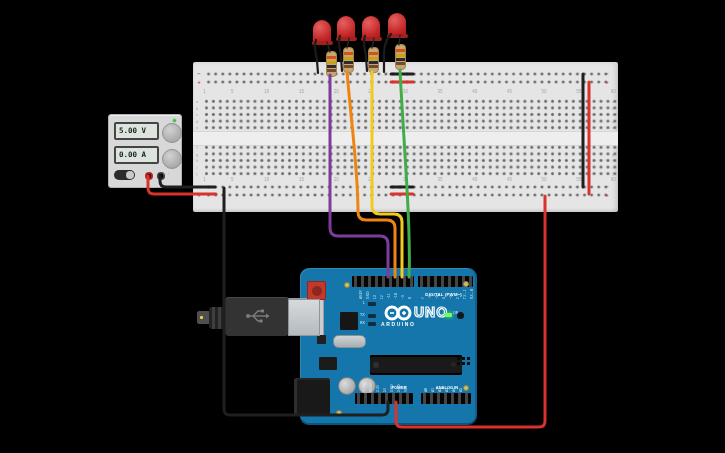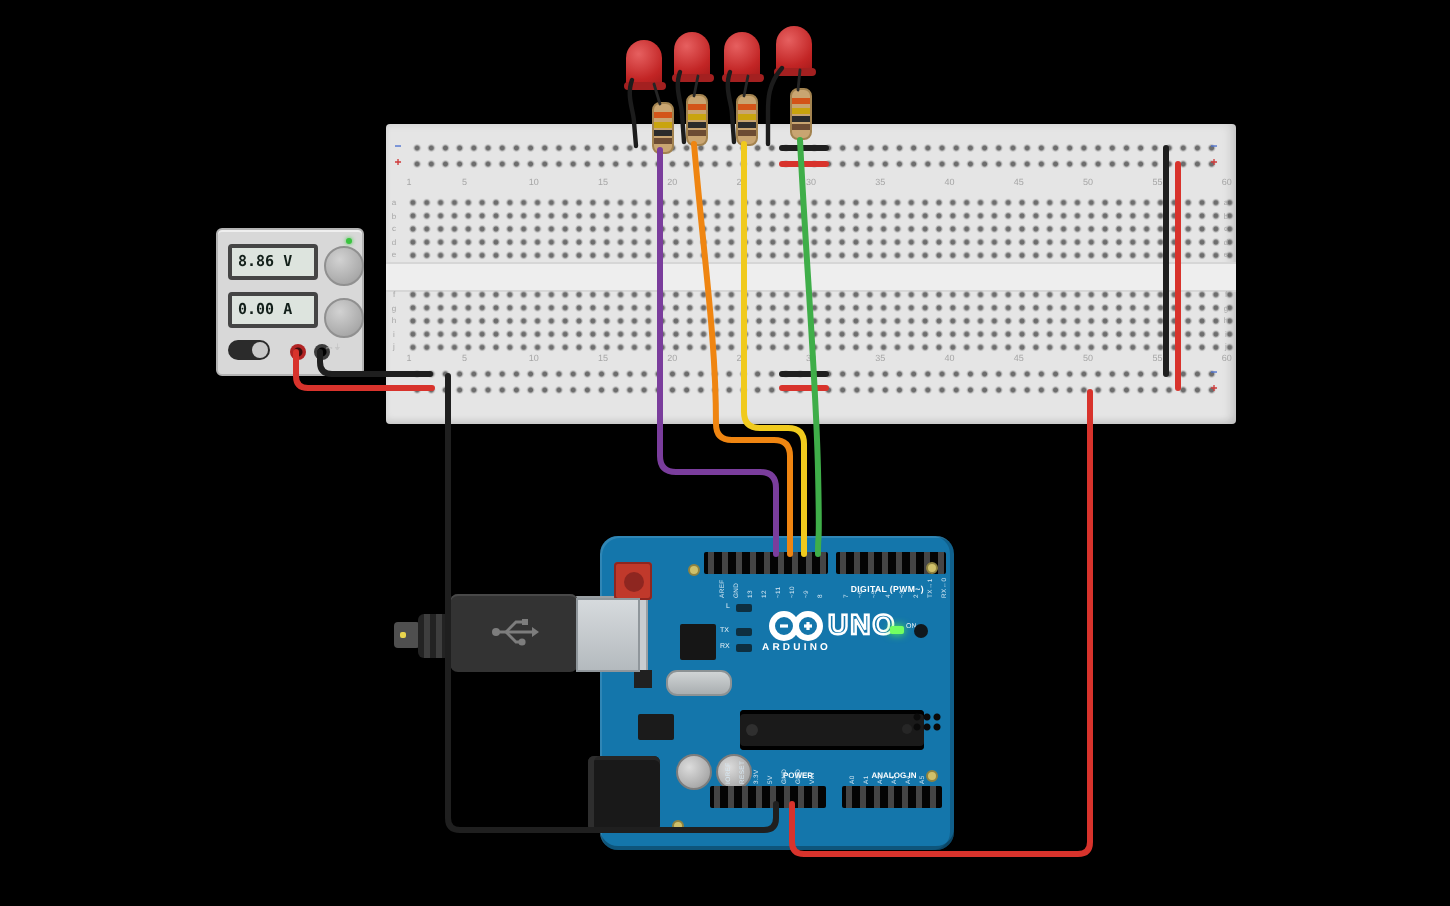--- a/index.html
+++ b/index.html
@@ -163,21 +163,21 @@
     <span class="bb-minus" style="left: 414px; top: 12px;">−</span>
     <span class="bb-plus" style="left: 6px; top: 20px;">+</span>
     <span class="bb-plus" style="left: 414px; top: 20px;">+</span>
     <span class="bb-minus" style="left: 6px; top: 125px;">−</span>
     <span class="bb-minus" style="left: 414px; top: 125px;">−</span>
     <span class="bb-plus" style="left: 6px; top: 132.5px;">+</span>
     <span class="bb-plus" style="left: 414px; top: 132.5px;">+</span>
   </div>
 
 <div class="abs" id="psu">
-  <div class="psu-display" id="psu-volts">8.86 V</div>
+  <div class="psu-display" id="psu-volts">5.00 V</div>
   <div class="psu-display" id="psu-amps">0.00 A</div>
   <div class="psu-knob" id="knob-voltage"></div>
   <div class="psu-knob" id="knob-current"></div>
   <div class="abs" id="psu-led"></div>
   <div class="abs" id="psu-switch"></div>
   <div class="psu-post" id="post-pos"></div>
   <div class="psu-post" id="post-neg"></div>
   <div class="abs" id="psu-marks">⎓ ⏚</div>
 </div>
 

